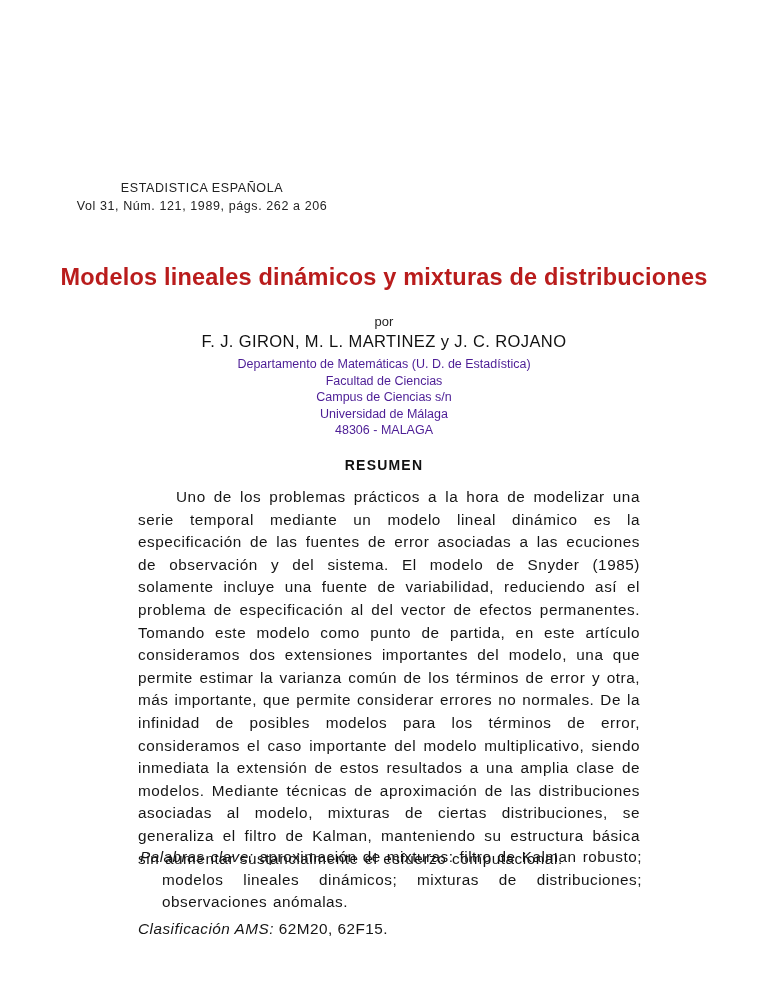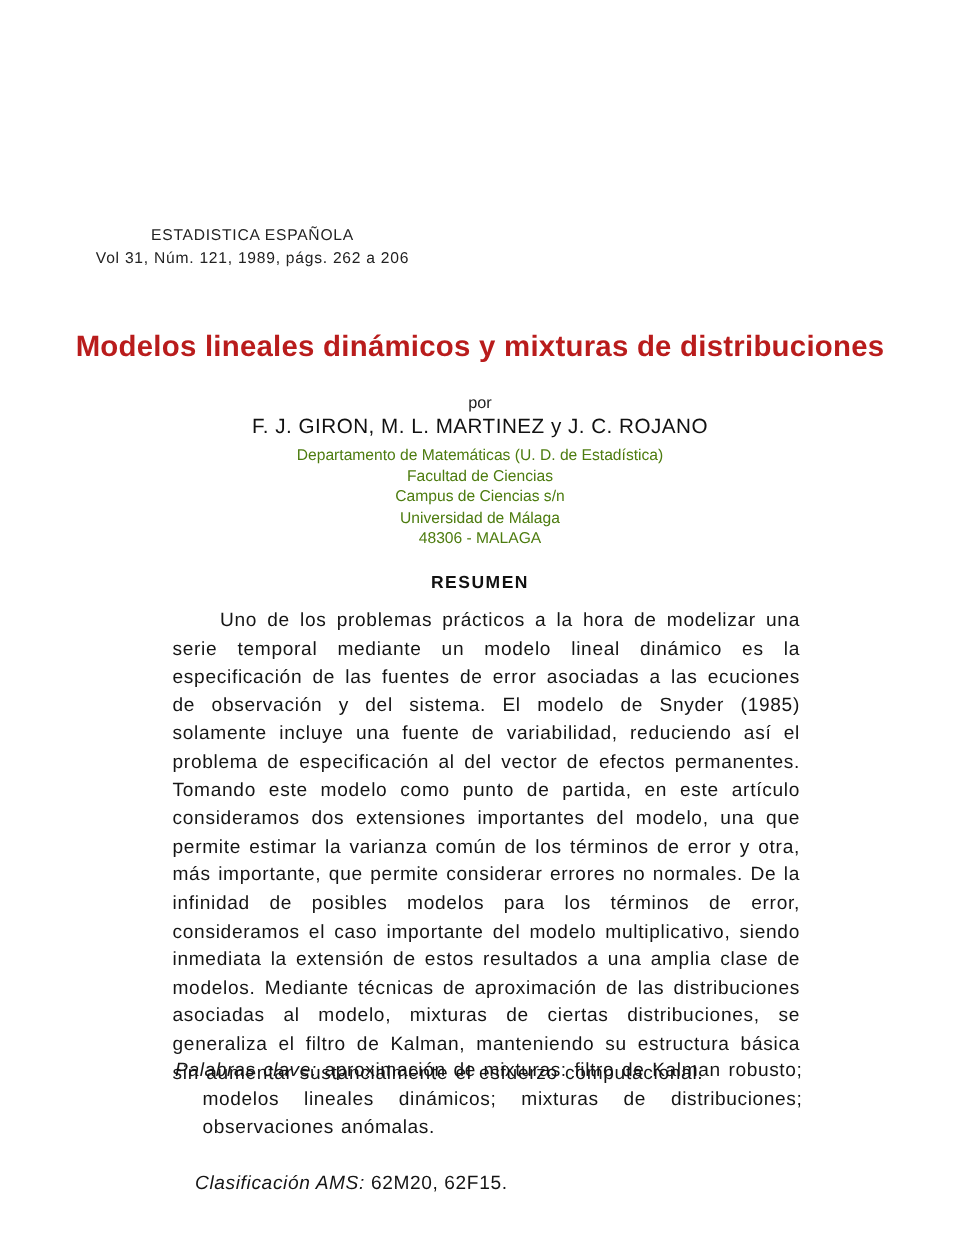--- a/index.html
+++ b/index.html
@@ -63,21 +63,21 @@
       color: #111;
     }
     .affil {
       position: absolute;
       left: 60px;
       top: 356px;
       width: 648px;
       text-align: center;
       font-size: 12.5px;
       line-height: 16.5px;
-      color: #4d7c0f;
+      color: #4c1d95;
     }
     .affil div { white-space: nowrap; }
 
     .resumen-heading {
       position: absolute;
       left: 60px;
       top: 457px;
       width: 648px;
       text-align: center;
       font-weight: bold;
@@ -150,16 +150,16 @@
 
 <div class="resumen-heading">RESUMEN</div>
 
 <p class="abstract" style="margin:0;">Uno de los problemas prácticos a la hora de modelizar una serie temporal mediante un modelo lineal dinámico es la especificación de las fuentes de error asociadas a las ecuciones de observación y del sistema. El modelo de Snyder (1985) solamente incluye una fuente de variabilidad, reduciendo así el problema de especificación al del vector de efectos permanentes. Tomando este modelo como punto de partida, en este artículo consideramos dos extensiones importantes del modelo, una que permite estimar la varianza común de los términos de error y otra, más importante, que permite considerar errores no normales. De la infinidad de posibles modelos para los términos de error, consideramos el caso importante del modelo multiplicativo, siendo inmediata la extensión de estos resultados a una amplia clase de modelos. Mediante técnicas de aproximación de las distribuciones asociadas al modelo, mixturas de ciertas distribuciones, se generaliza el filtro de Kalman, manteniendo su estructura básica sin aumentar sustancialmente el esfuerzo computacional.</p>
 
 <p class="keywords" style="margin:2px;">
   <span class="label-italic">Palabras clave:</span>
   <span>aproximación de mixturas: filtro de Kalman robusto; modelos lineales dinámicos; mixturas de distribuciones; observaciones anómalas.</span>
 </p>
 
-<p class="ams" style="margin:18px;">
+<p class="ams" style="margin:0;">
   <span class="label-italic">Clasificación AMS:</span>
   <span>62M20, 62F15.</span>
 </p>
 
 </body></html>

